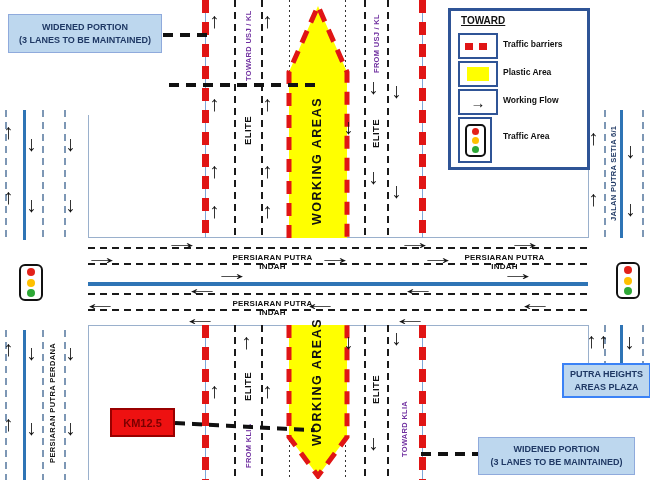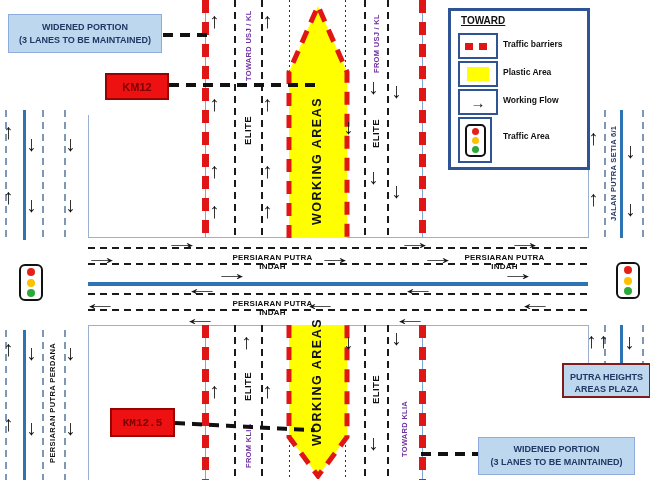--- a/index.html
+++ b/index.html
@@ -26,21 +26,21 @@
   .vtext{position:absolute;writing-mode:vertical-rl;transform:rotate(180deg);white-space:nowrap;
          font-weight:bold;display:flex;align-items:center;justify-content:center;width:14px;z-index:4;}
   .t-purple{color:#7030A0;font-size:7.5px;letter-spacing:.3px;}
   .t-black{color:#111;font-size:9.5px;letter-spacing:.4px;}
   .t-navy{color:#1F3864;font-size:7.5px;letter-spacing:.3px;}
   .t-work{color:#111;font-size:12.5px;letter-spacing:1.5px;}
   .htext{position:absolute;font-weight:bold;font-size:8px;color:#111;text-align:center;z-index:4;letter-spacing:.2px;}
   
   .bluebox{position:absolute;background:#BDD7EE;border:1px solid #8FAADC;color:#1F3864;font-weight:bold;
            font-size:9px;text-align:center;display:flex;flex-direction:column;justify-content:center;z-index:5;line-height:1.4;}
-  .tollbox{border:2px solid #7f1d1d;justify-content:flex-end;}
+  .tollbox{border:2px solid #3b82f6;}
   .redbox{position:absolute;background:#EE1111;border:2px solid #990000;color:#7B0000;font-weight:bold;
           font-size:11px;text-align:center;display:flex;align-items:center;justify-content:center;z-index:5;}
   
   .legend{position:absolute;left:448px;top:8px;width:136px;height:156px;border:3px solid #2F5496;background:#fff;z-index:6;}
   .legend-title{position:absolute;left:10px;top:4px;font-size:10px;font-weight:bold;text-decoration:underline;color:#111;}
   .legend-itembox{position:absolute;border:2px solid #2F5496;background:#fff;display:flex;align-items:center;justify-content:center;}
   .legend-label{position:absolute;font-size:8.5px;font-weight:bold;color:#111;}
   .lg-barrier{width:26px;height:7px;background-image:repeating-linear-gradient(90deg,#E01515 0 8px,transparent 8px 14px);}
   .lg-working{width:22px;height:14px;background:#FFFF00;}
   .lg-arrow{font-size:15px;font-weight:bold;color:#111;line-height:1;}
@@ -197,24 +197,21 @@
 
   <div class="abs h-leader" style="left:163px;top:33px;width:44px;"></div>
   <div class="abs h-leader" style="left:169px;top:83px;width:150px;"></div>
   <div class="abs h-leader" style="left:175px;top:421px;width:140px;transform:rotate(3deg);transform-origin:left center;"></div>
   <div class="abs h-leader" style="left:421px;top:452px;width:57px;"></div>
 
   <div class="bluebox" style="left:8px;top:14px;width:152px;height:37px;">
     <span>WIDENED PORTION</span>
     <span>(3 LANES TO BE MAINTAINED)</span>
   </div>
-  <div class="redbox" style="left:105px;top:73px;width:60px;height:23px;">
-    <span>KM12</span>
-  </div>
-  <div class="redbox" style="left:110px;top:408px;width:61px;height:25px;font-family:Liberation Mono, monospace;">
+  <div class="redbox" style="left:110px;top:408px;width:61px;height:25px;">
     <span>KM12.5</span>
   </div>
   <div class="bluebox" style="left:478px;top:437px;width:155px;height:36px;">
     <span>WIDENED PORTION</span>
     <span>(3 LANES TO BE MAINTAINED)</span>
   </div>
   <div class="bluebox tollbox" style="left:562px;top:363px;width:85px;height:31px;">
     <span>PUTRA HEIGHTS</span>
     <span>AREAS PLAZA</span>
   </div>

